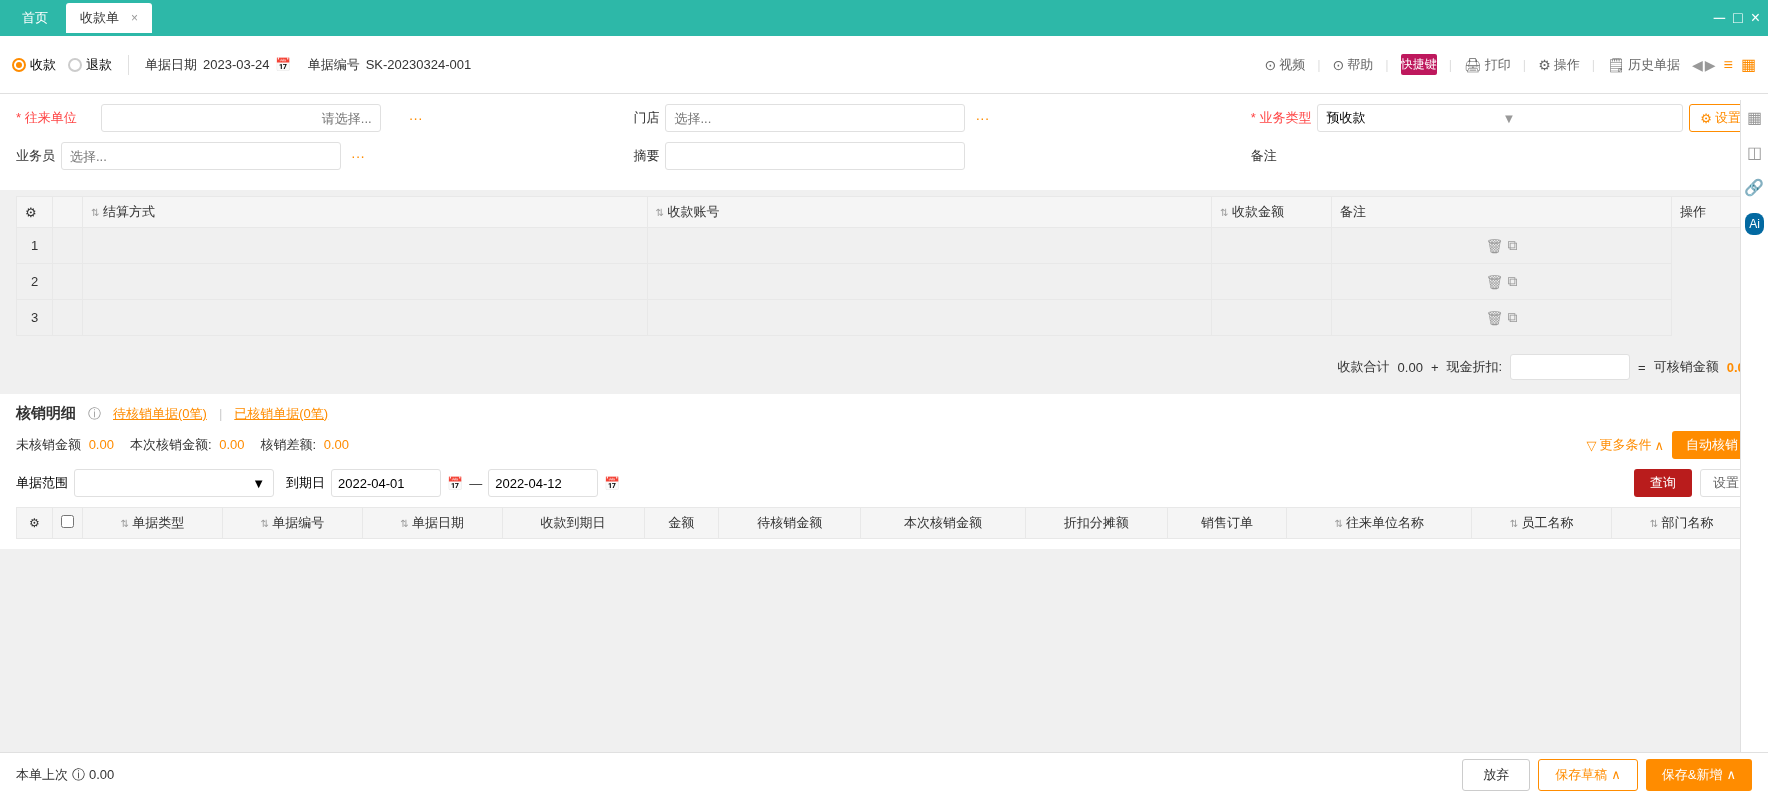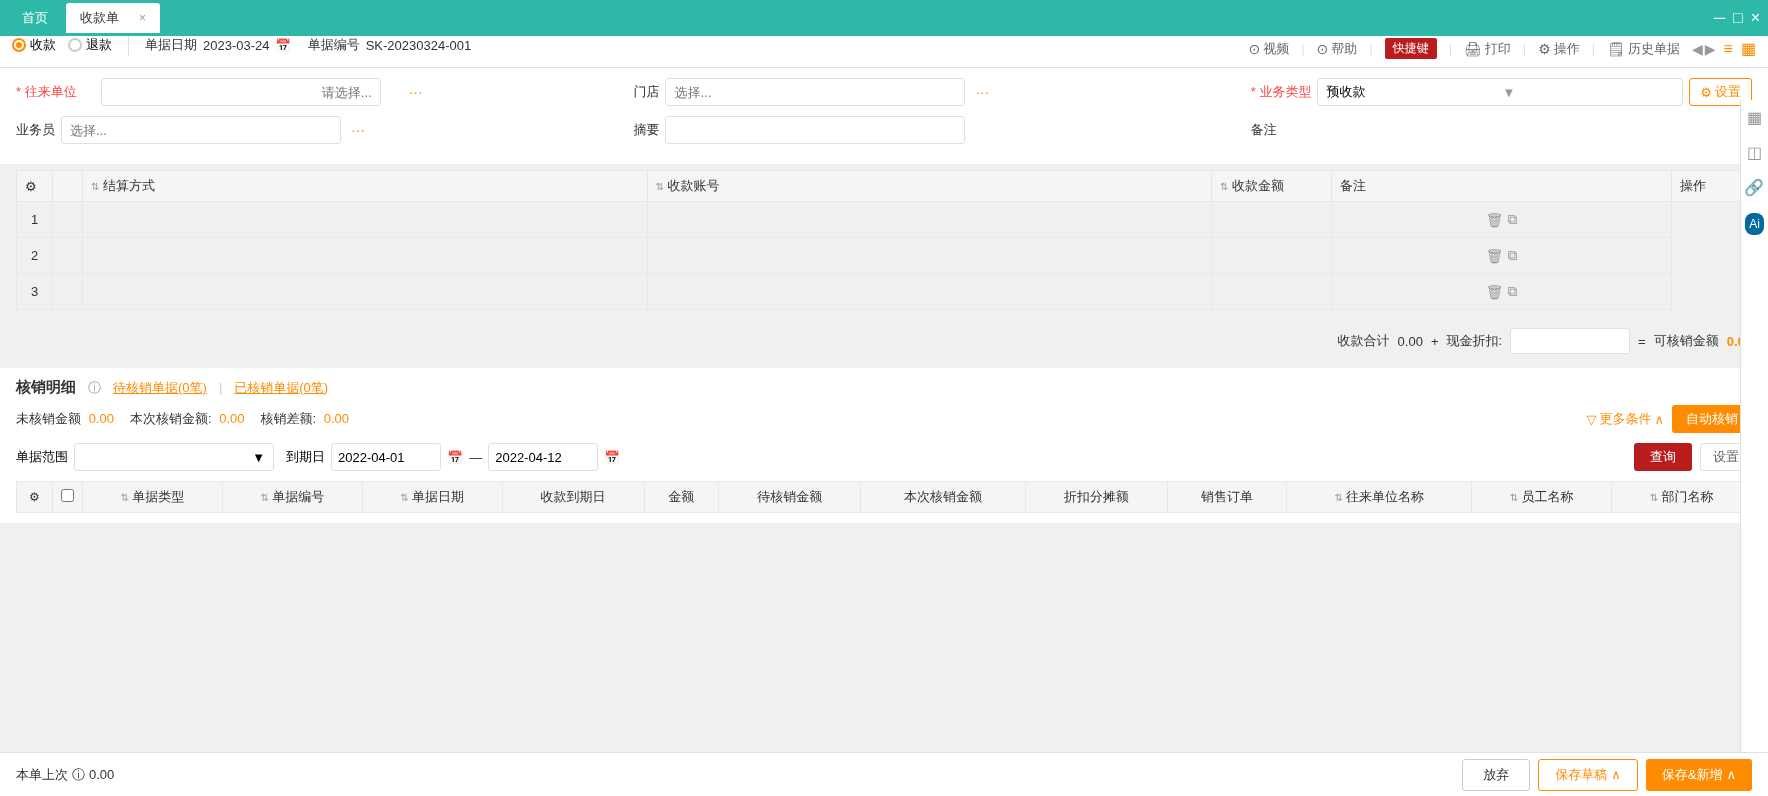--- a/index.html
+++ b/index.html
@@ -20,50 +20,50 @@
       padding: 6px 14px;
       cursor: pointer;
       font-size: 13px;
     }
     .tab-active {
       background: white;
       color: #333;
       padding: 6px 14px;
       border-radius: 3px 3px 0 0;
       cursor: pointer;
-      display: flex; align-items: center; gap: 20px;
+      display: flex; align-items: center; gap: 12px;
     }
     .tab-close { color: #999; font-size: 12px; cursor: pointer; }
     .tab-bar-right { display: flex; align-items: center; gap: 8px; }
     .tab-bar-right span { color: white; font-size: 16px; cursor: pointer; }
 
     
     .toolbar {
       display: flex;
-      align-items: flex-start;
+      align-items: center;
       background: white;
-      height: 32px;
+      height: 58px;
       padding: 0 12px;
       border-bottom: 1px solid #e0e0e0;
       gap: 16px;
     }
     .radio-group { display: flex; align-items: center; gap: 12px; }
     .radio-item { display: flex; align-items: center; gap: 4px; cursor: pointer; }
     .radio-dot { width: 14px; height: 14px; border-radius: 50%; border: 2px solid #ccc; display: flex; align-items: center; justify-content: center; }
     .radio-dot.active { border-color: #ff8c00; }
     .radio-dot.active::after { content: ''; width: 6px; height: 6px; border-radius: 50%; background: #ff8c00; }
     .toolbar-divider { width: 1px; height: 20px; background: #e0e0e0; }
     .toolbar-field { display: flex; align-items: center; gap: 6px; color: #333; }
     .toolbar-field label { color: #333; font-size: 13px; }
     .toolbar-field .value { color: #333; font-size: 13px; }
     .calendar-icon { color: #2db8a8; cursor: pointer; }
     .toolbar-right { margin-left: auto; display: flex; align-items: center; gap: 8px; }
     .toolbar-btn { display: flex; align-items: center; gap: 3px; color: #666; cursor: pointer; font-size: 12px; padding: 2px 4px; }
     .toolbar-btn-icon { font-size: 14px; }
-    .toolbar-btn-shortcut { background: #b91c1c; color: white; padding: 2px 8px; border-radius: 2px; font-size: 12px; }
+    .toolbar-btn-shortcut { background: #be185d; color: white; padding: 2px 0; border-radius: 2px; font-size: 12px; }
     .nav-arrows { display: flex; gap: 2px; }
     .nav-arrow { color: #999; cursor: pointer; font-size: 14px; }
     .layout-btn { color: #ff8c00; font-size: 16px; cursor: pointer; }
 
     
     .form-section {
       background: white;
       padding: 10px 16px;
       border-bottom: 6px solid #f0f0f0;
     }

